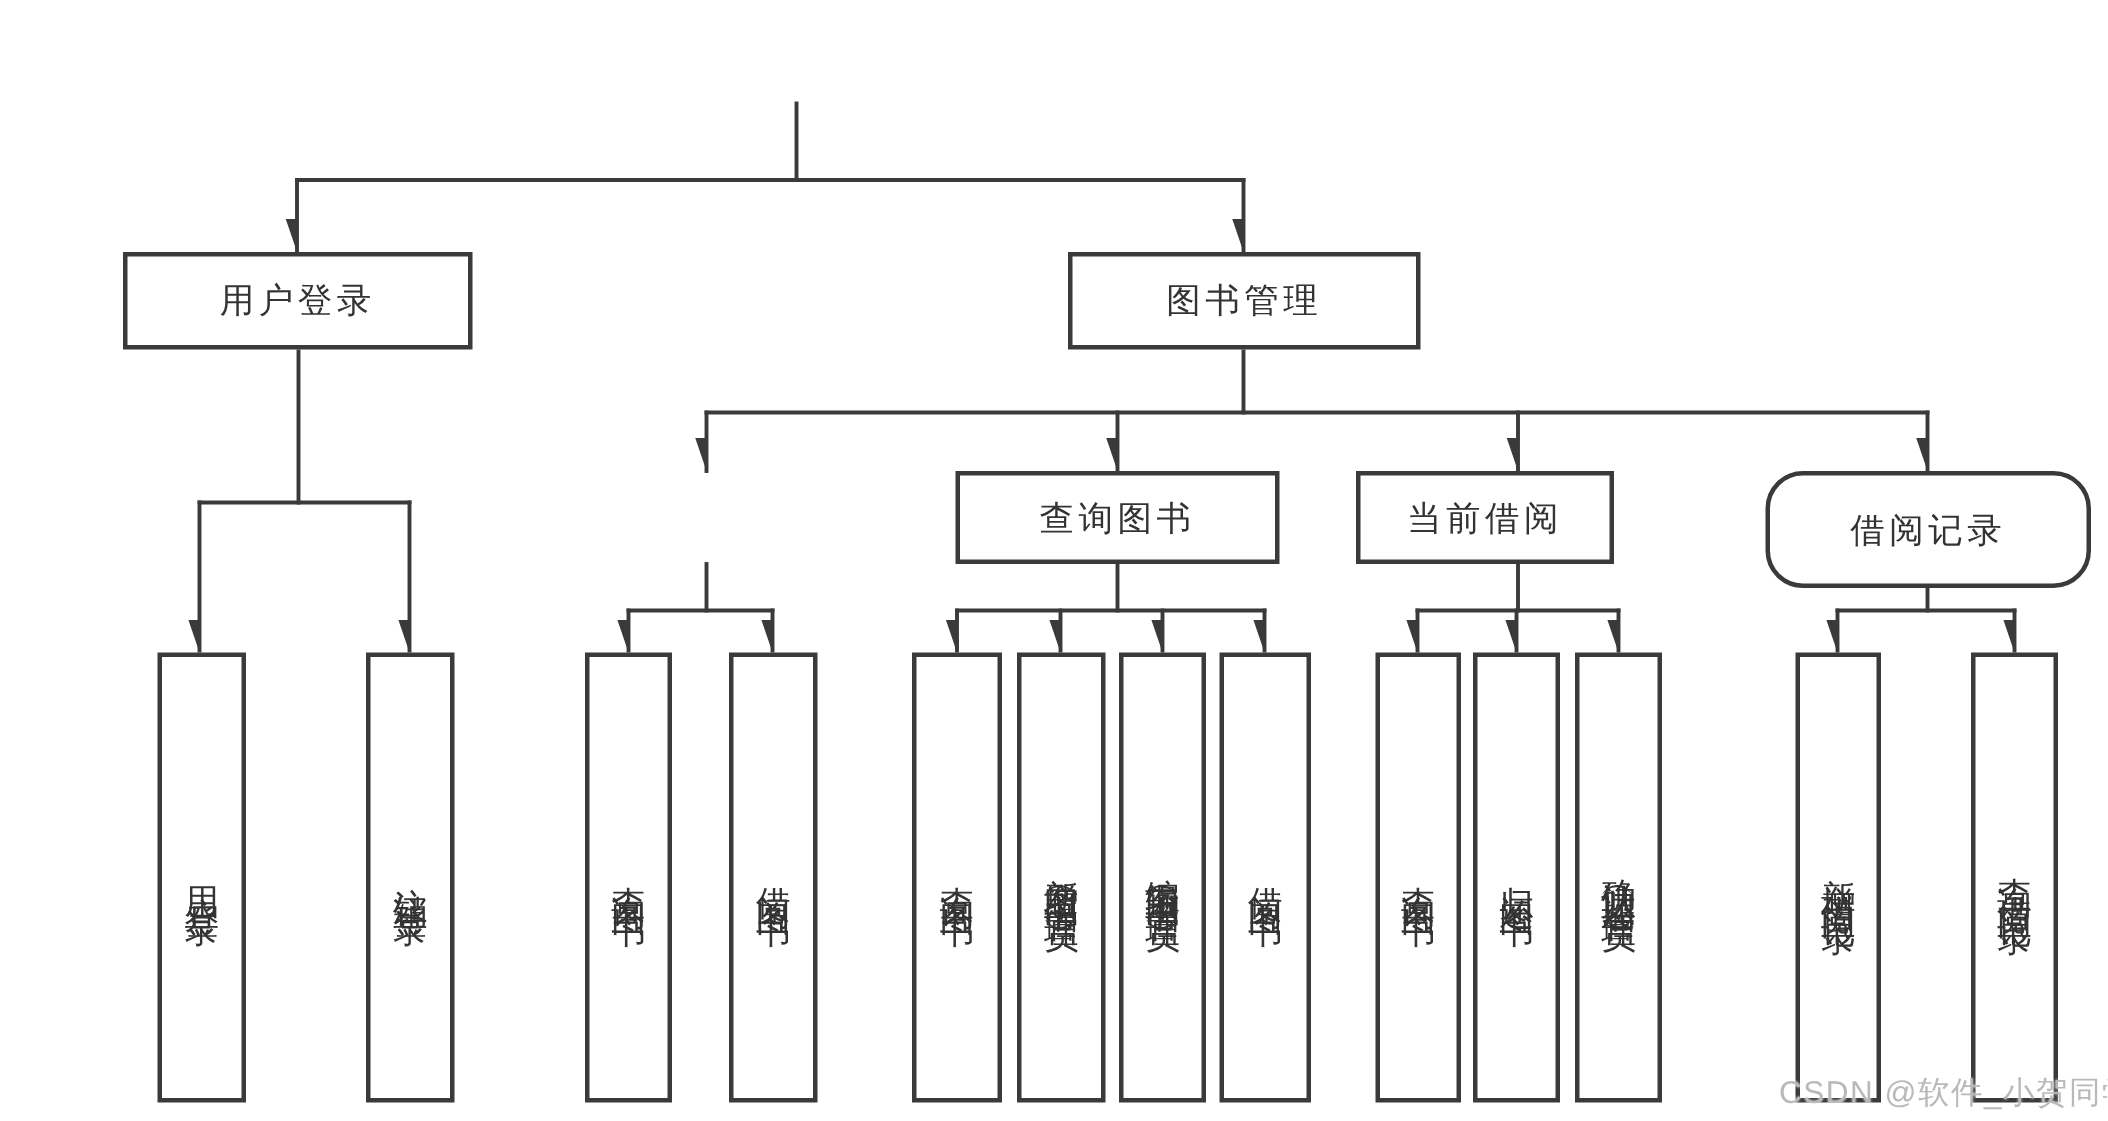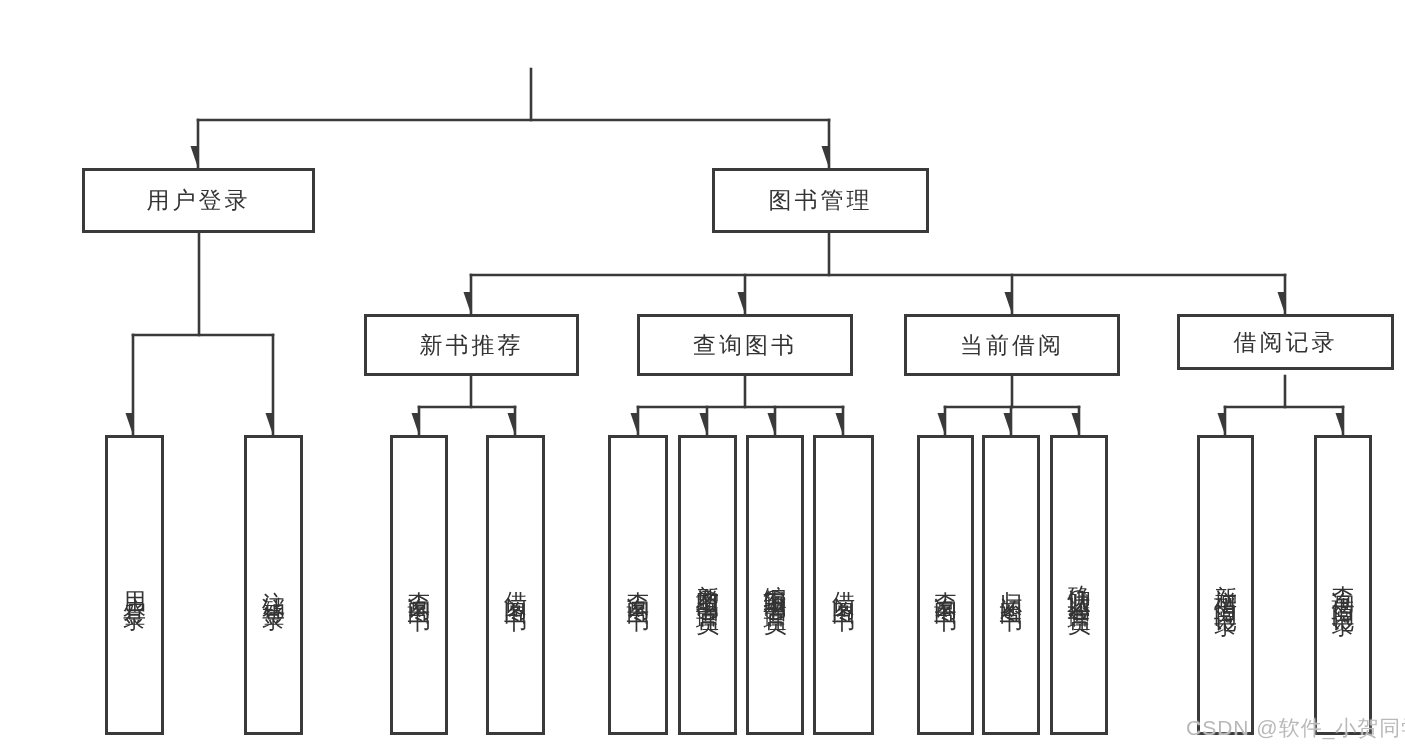--- a/index.html
+++ b/index.html
@@ -110,26 +110,25 @@
     <line x1="1079" y1="407" x2="1079" y2="435" marker-end="url(#arrow)"></line>
 
     <line x1="1285" y1="376" x2="1285" y2="407"></line>
     <line x1="1225" y1="407" x2="1343" y2="407"></line>
     <line x1="1225" y1="407" x2="1225" y2="435" marker-end="url(#arrow)"></line>
     <line x1="1343" y1="407" x2="1343" y2="435" marker-end="url(#arrow)"></line>
   </svg>
 
 
   <div class="box h" style="left:82px; top:168px; width:233px; height:65px;">用户登录</div>
-  <div class="box h" style="left:712px; top:168px; width:217px; height:65px;">图书管理</div>
+  <div class="box h" style="left:712px; top:168px; width:235px; height:65px;">图书管理</div>
 
-  <div class="box h" style="left:364px; top:314px; width:215px; height:62px;">新书推荐</div>
   <div class="box h" style="left:637px; top:314px; width:216px; height:62px;">查询图书</div>
-  <div class="box h" style="left:904px; top:314px; width:216px; height:62px;">当前借阅</div>
-  <div class="box h" style="left:1177px; top:314px; width:217px; height:56px;">借阅记录</div>
+  <div class="box h" style="left:904px; top:314px; width:172px; height:62px;">当前借阅</div>
+  <div class="box h" style="left:1177px; top:314px; width:217px; height:78px;border-radius:25px;">借阅记录</div>
 
   <div class="box v" style="left:105px; top:435px; width:59px; height:300px;">用户登录</div>
   <div class="box v" style="left:244px; top:435px; width:59px; height:300px;">注销登录</div>
 
   <div class="box v" style="left:390px; top:435px; width:58px; height:300px;">查询图书</div>
   <div class="box v" style="left:486px; top:435px; width:59px; height:300px;">借阅图书</div>
 
   <div class="box v" style="left:608px; top:435px; width:60px; height:300px;">查询图书</div>
   <div class="box v long" style="left:678px; top:435px; width:59px; height:300px;">新增图书（管理员）</div>
   <div class="box v long" style="left:746px; top:435px; width:58px; height:300px;">编辑图书（管理员）</div>

